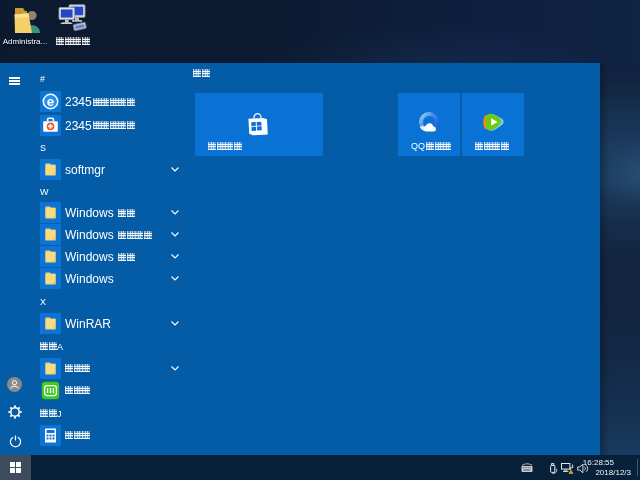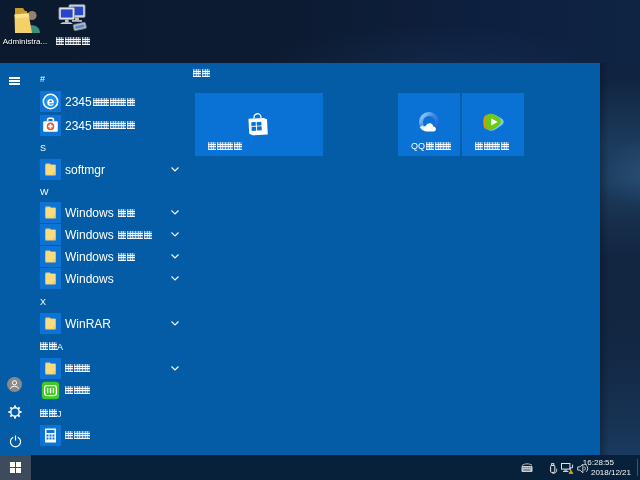--- a/index.html
+++ b/index.html
@@ -332,15 +332,15 @@
   <rect x="9.7" y="8" width="0.7" height="1.4" fill="#5b4a00"></rect>
   <rect x="9.7" y="9.7" width="0.7" height="0.7" fill="#5b4a00"></rect>
  </svg>
 
  <svg width="12" height="11" viewBox="0 0 12 11" style="position:absolute;left:577px;top:8px;">
   <path d="M0.7 3.9 h2.2 L5.9 1.2 V9.8 L2.9 7.1 H0.7 Z" fill="none" stroke="#dfe4ea" stroke-width=".9"></path>
   <path d="M7.6 3.7 a2.6 2.6 0 0 1 0 3.6" fill="none" stroke="#dfe4ea" stroke-width=".9"></path>
   <path d="M9.2 2.2 a4.8 4.8 0 0 1 0 6.6" fill="none" stroke="#dfe4ea" stroke-width=".9"></path>
  </svg>
  <div class="traytxt" style="right:26px;top:3px;">16:28:55</div>
- <div class="traytxt" style="right:9px;top:13px;">2018/12/21</div>
+ <div class="traytxt" style="right:9px;top:13px;">2018/12/3</div>
  <div class="abs" style="left:637px;top:4px;width:1px;height:17px;background:#46536a;"></div>
 </div>
 
 </body></html>

